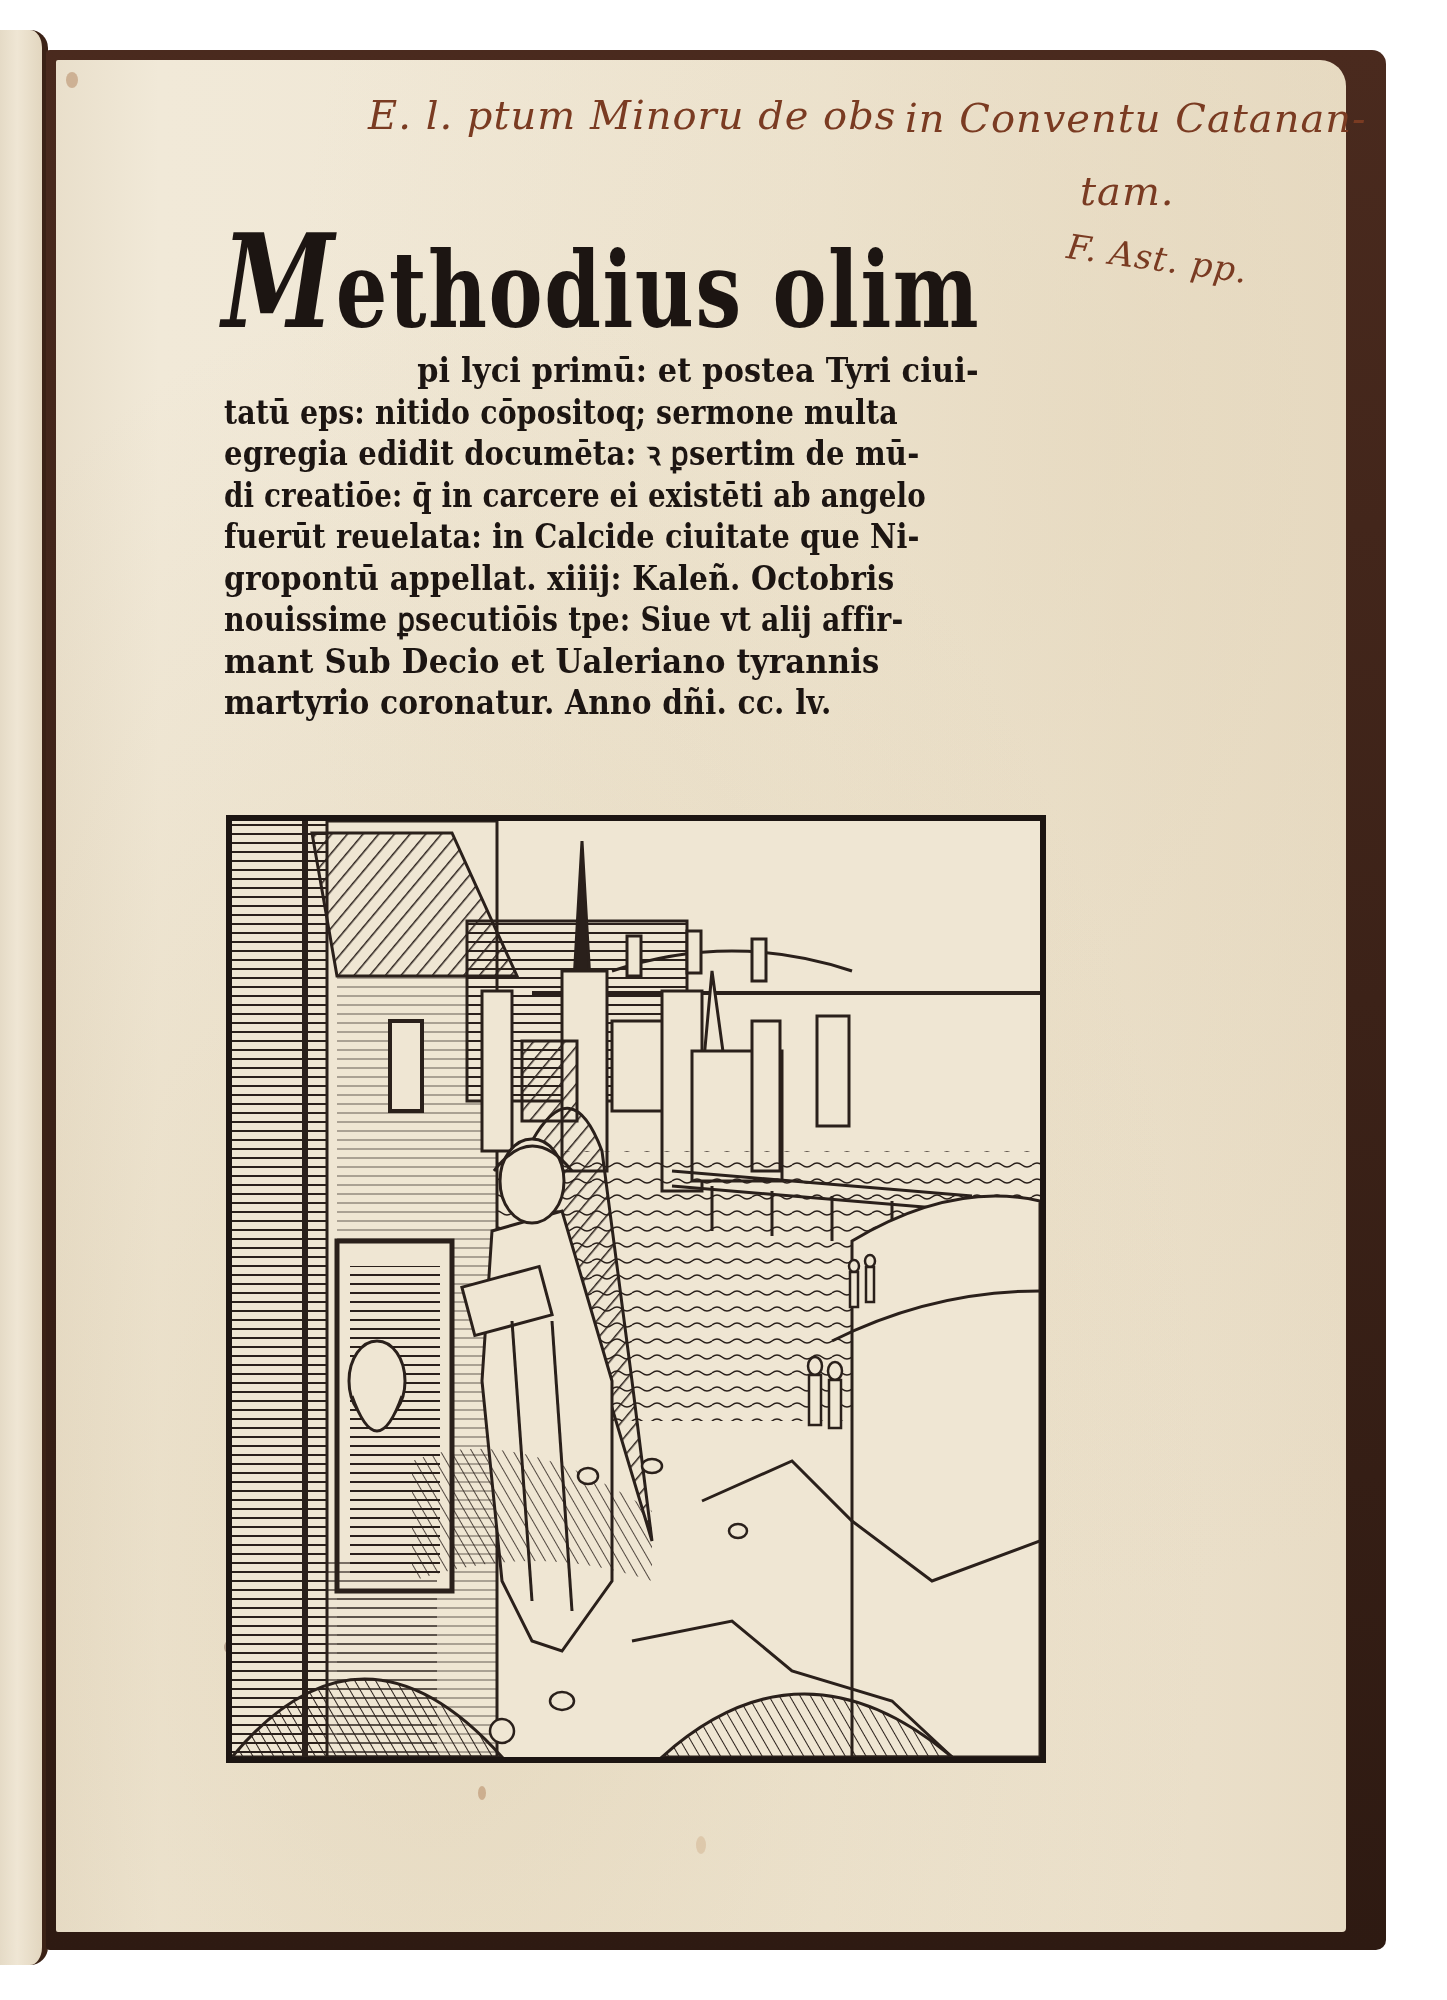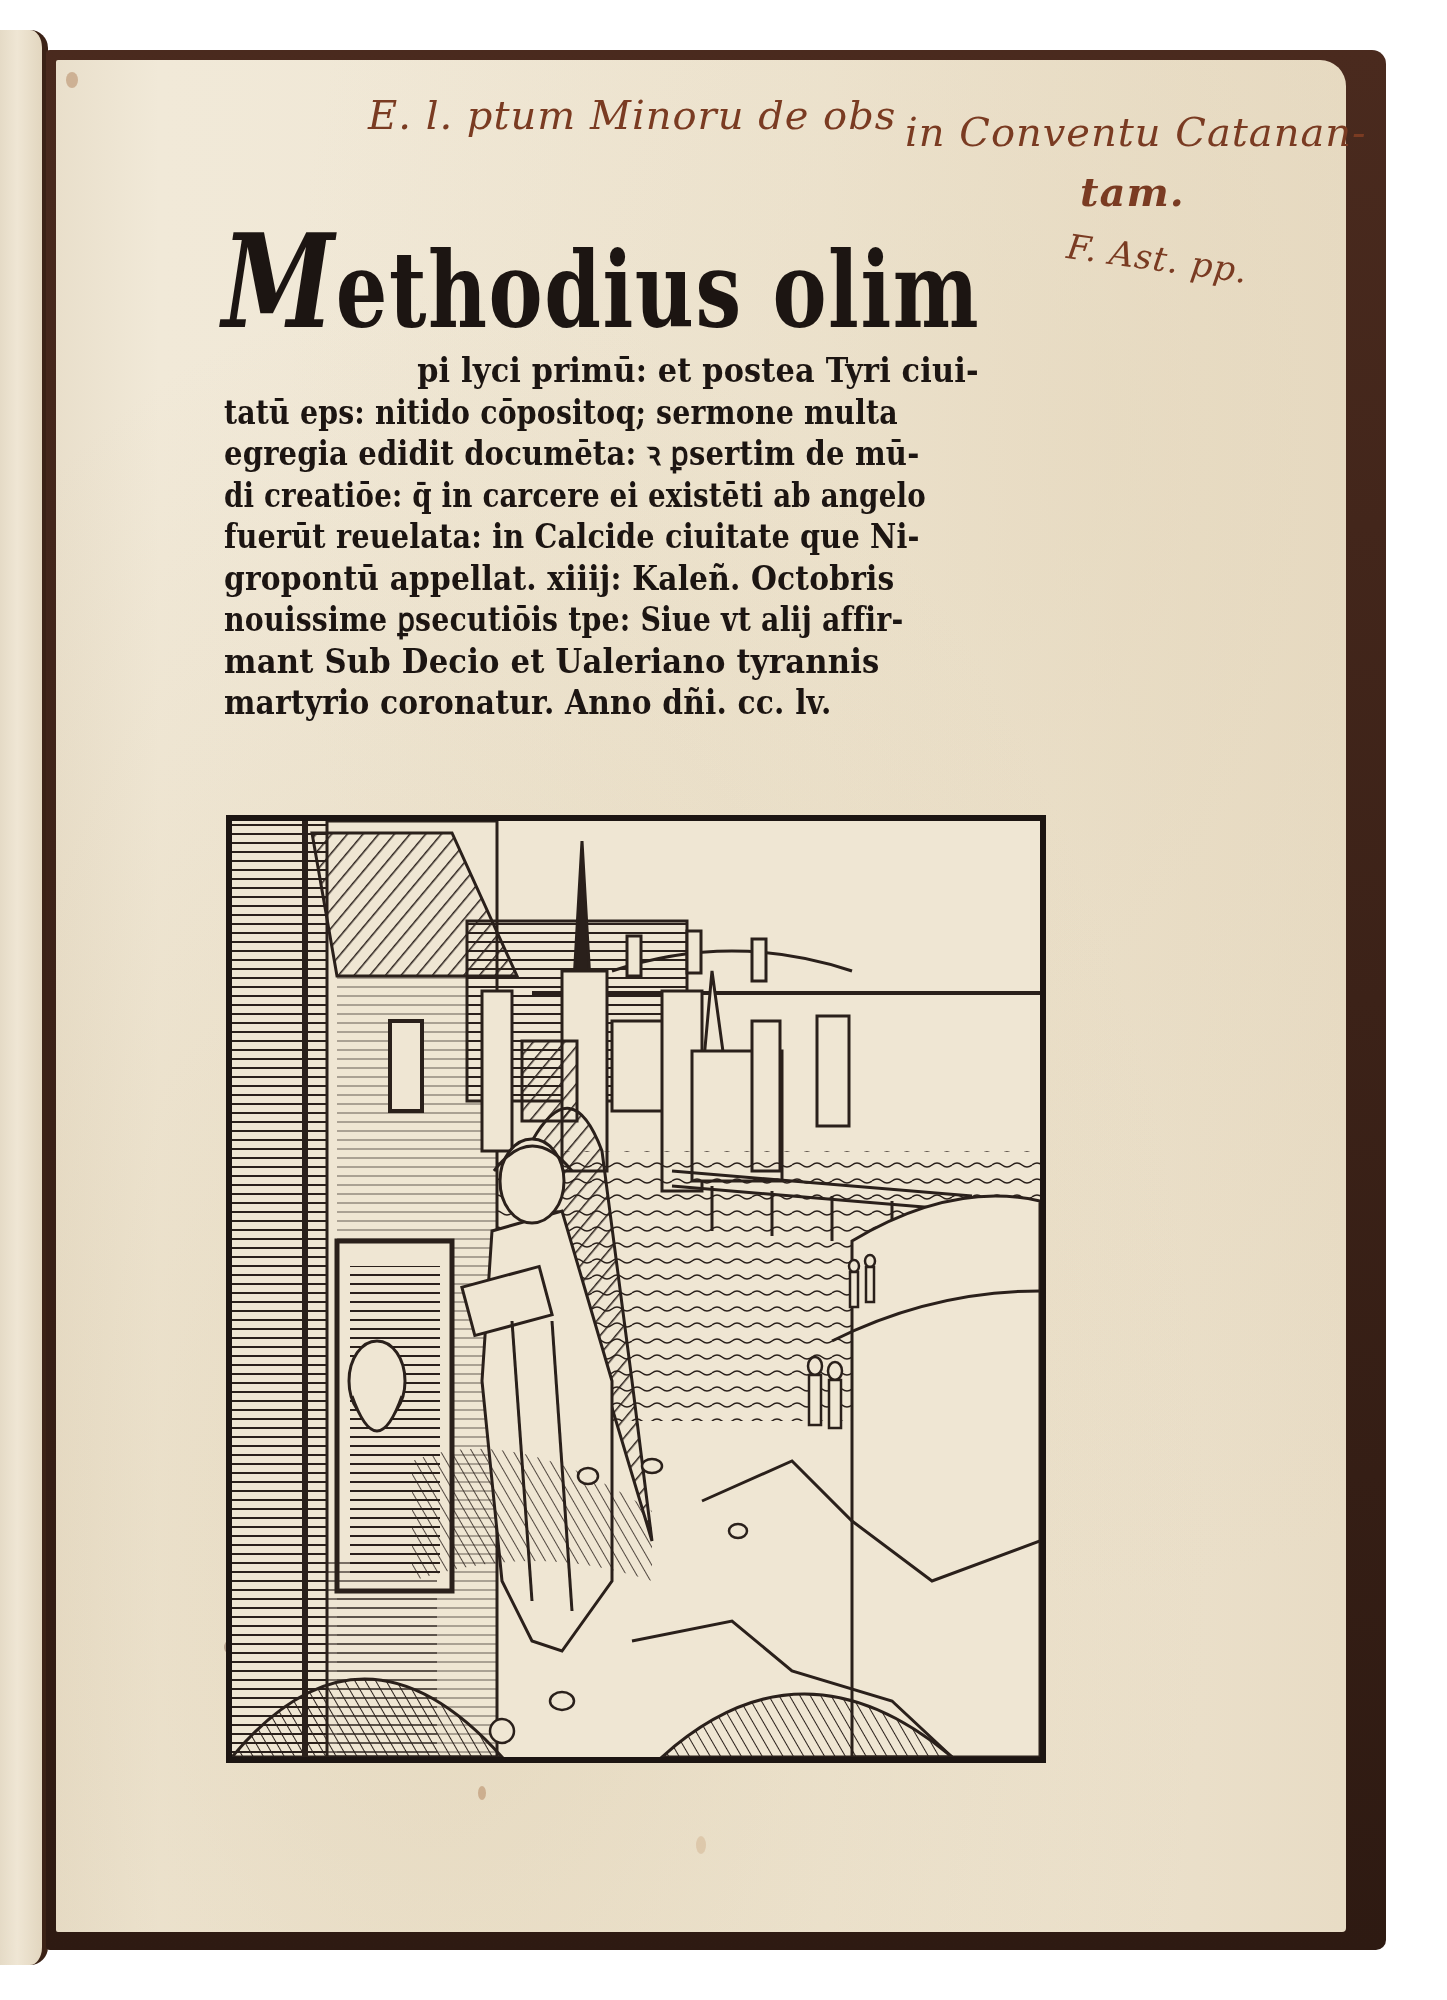--- a/index.html
+++ b/index.html
@@ -56,22 +56,22 @@
 <div class="cover"></div>
 
 <div class="page">
   <div class="stain" style="left:10px;top:12px;width:12px;height:16px;"></div>
   <div class="stain" style="left:168px;top:1578px;width:22px;height:18px;background:rgba(140,110,90,0.5);"></div>
   <div class="stain" style="left:422px;top:1726px;width:8px;height:14px;"></div>
   <div class="stain" style="left:640px;top:1776px;width:10px;height:18px;background:rgba(200,160,120,0.35);"></div>
 </div>
 
 <div class="inscription" style="left:368px;top:92px;">E. l. ptum Minoru de obs</div>
-<div class="inscription" style="left:905px;top:109px;">in Conventu Catanan-</div>
-<div class="inscription" style="left:1080px;top:168px;font-weight:bold;">tam.</div>
+<div class="inscription" style="left:905px;top:95px;">in Conventu Catanan-</div>
+<div class="inscription" style="left:1080px;top:168px;">tam.</div>
 <div class="inscription" style="left:1070px;top:226px;font-size:34px;transform:rotate(8deg);transform-origin:left top;">F. Ast. pp.</div>
 
 <div class="title">
   <span class="initial">M</span><span>ethodius olim</span>
 </div>
 
 <div class="body-lines">
   <div class="body-line first" style="padding-left:210px;transform:scaleX(0.92);">pi lyci primū: et postea Tyri ciui-</div>
   <div class="body-line" style="transform:scaleX(0.86);">tatū eps: nitido cōpositoq; sermone multa</div>
   <div class="body-line" style="transform:scaleX(0.88);">egregia edidit documēta: ꝛ ꝑsertim de mū-</div>

